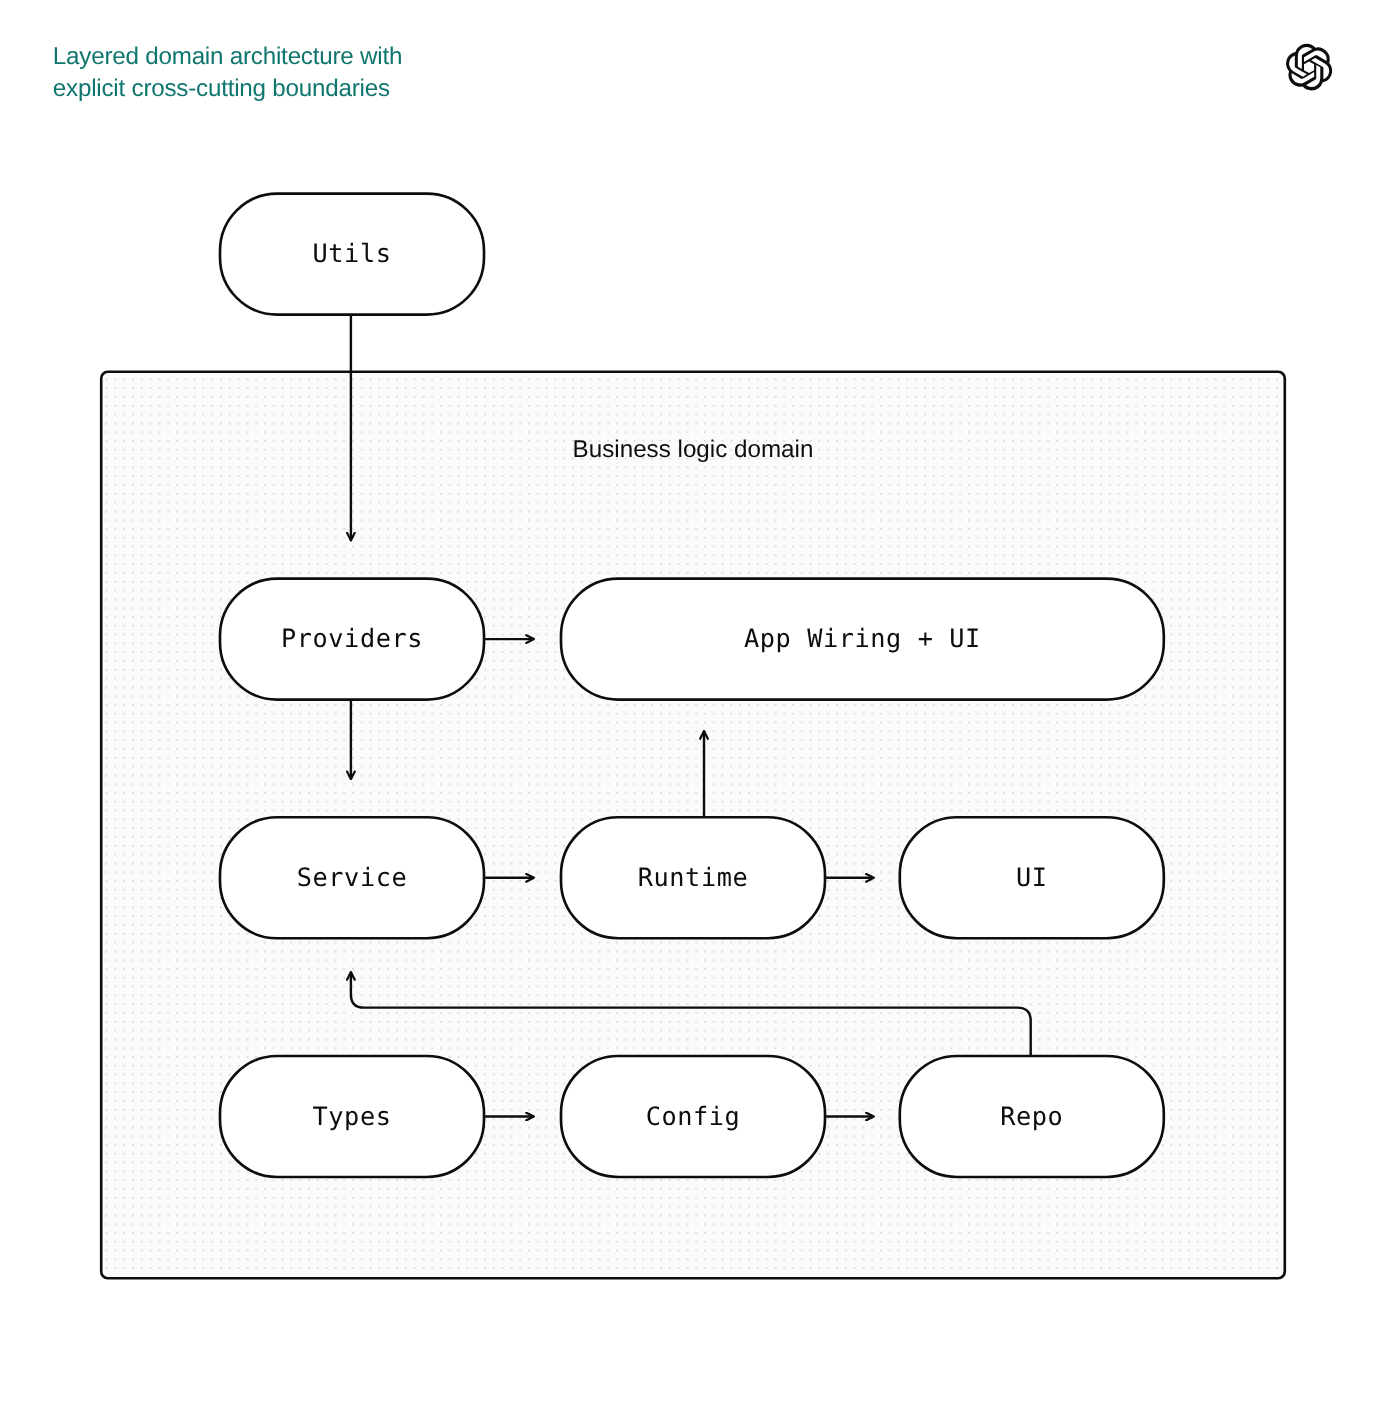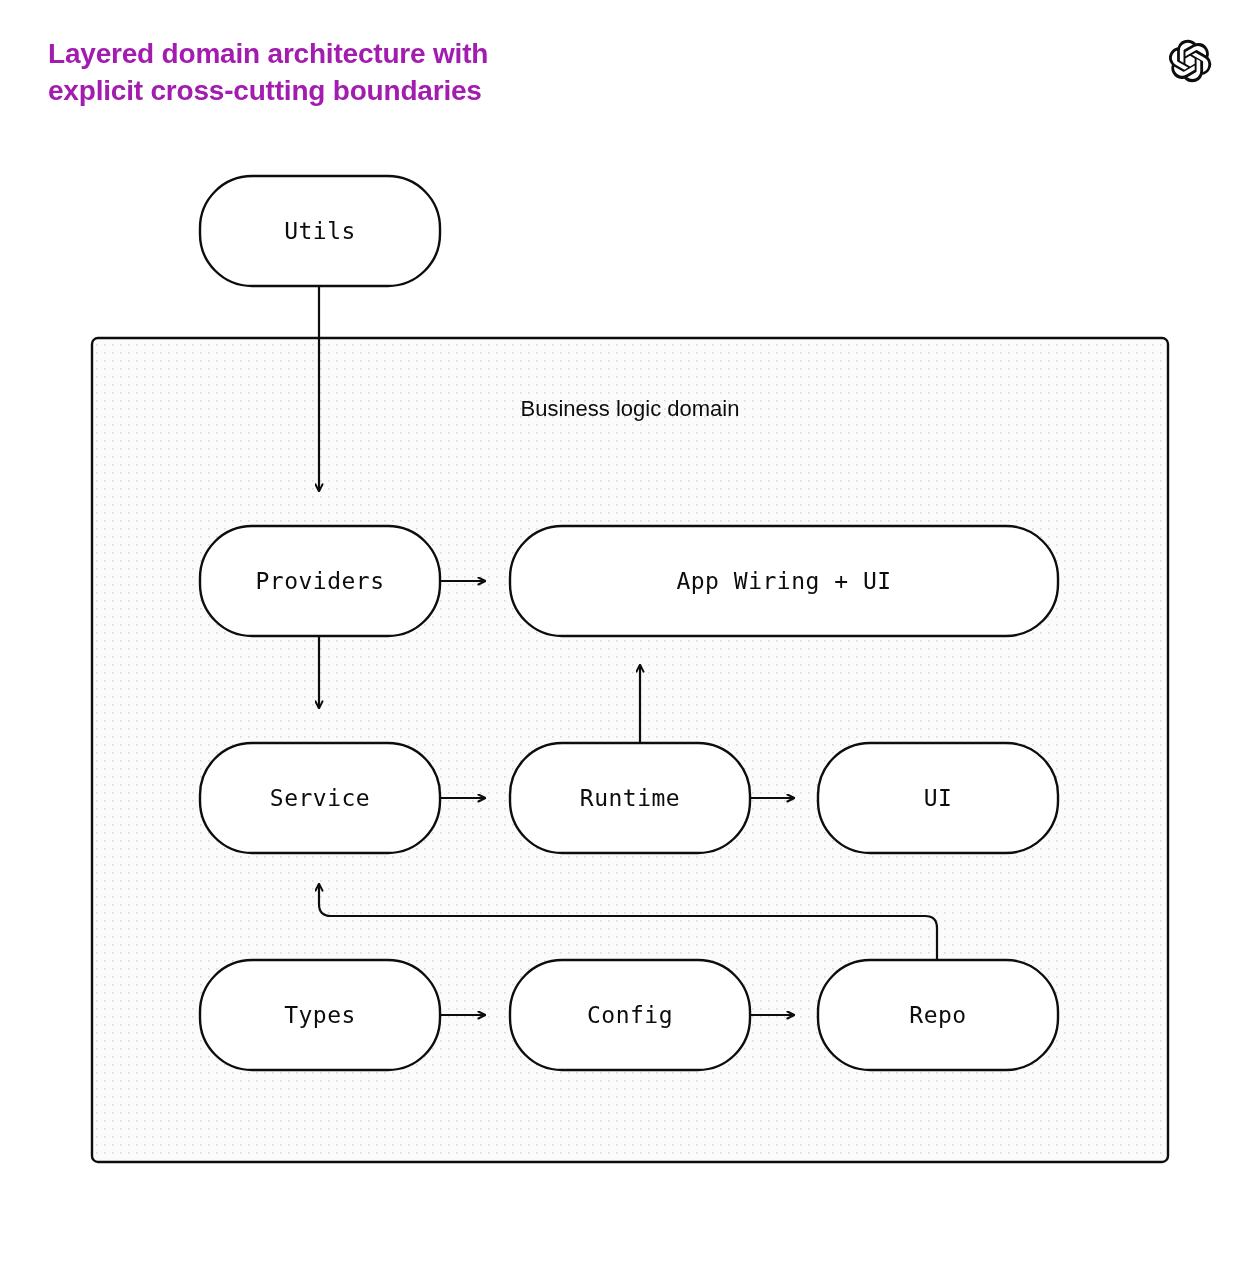--- a/index.html
+++ b/index.html
@@ -20,25 +20,25 @@
     position: absolute;
     inset: 0;
   }
 
   
   .title {
     position: absolute;
     left: 48px;
     top: 36px;
     width: 700px;
-    font-size: 28px;
+    font-size: 22px;
     line-height: 1.32;
-    font-weight: bold;
+    font-weight: normal;
     letter-spacing: -0.2px;
-    color: #a21caf;
+    color: #0f766e;
     white-space: pre-line;
   }
 
   .brand-logo {
     position: absolute;
     right: 44px;
     top: 38px;
     width: 46px;
     height: 46px;
   }

